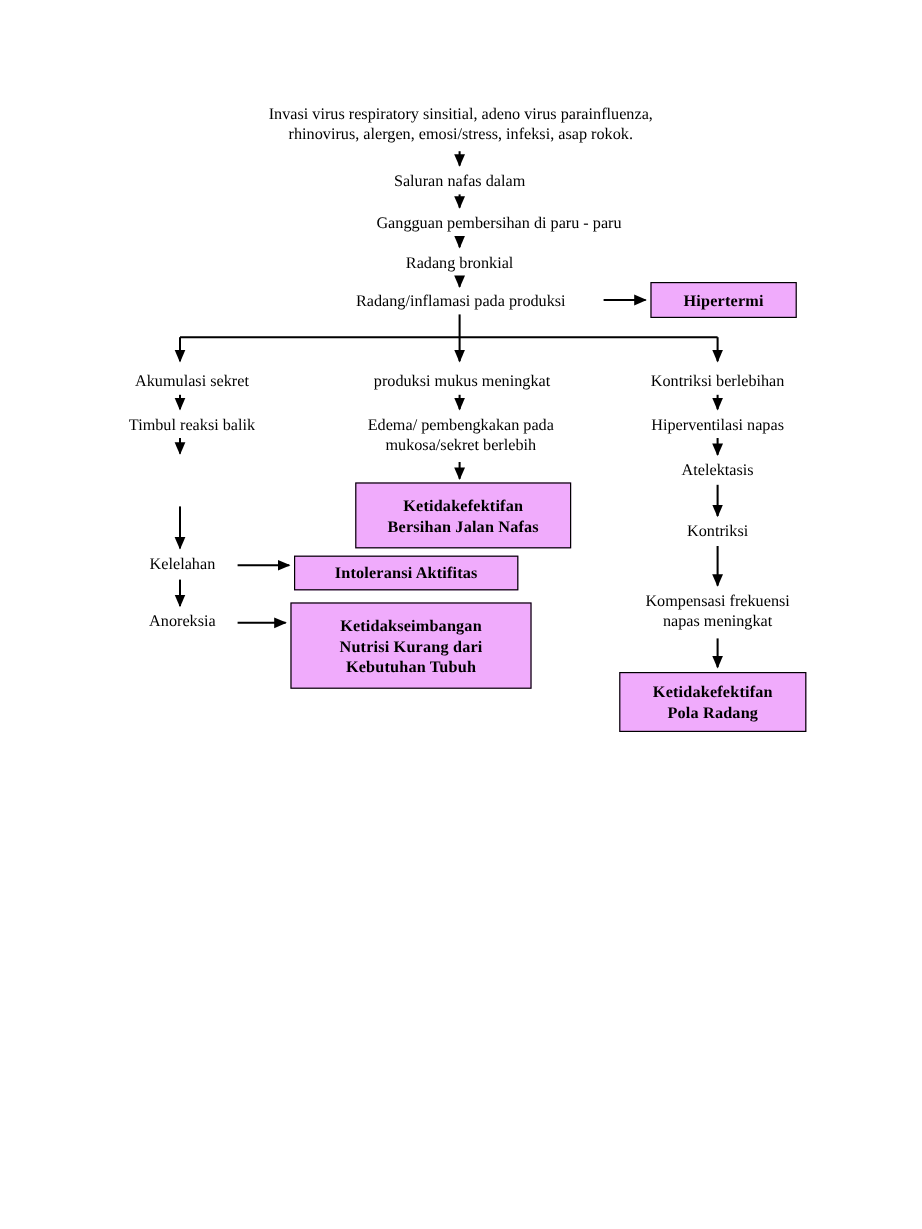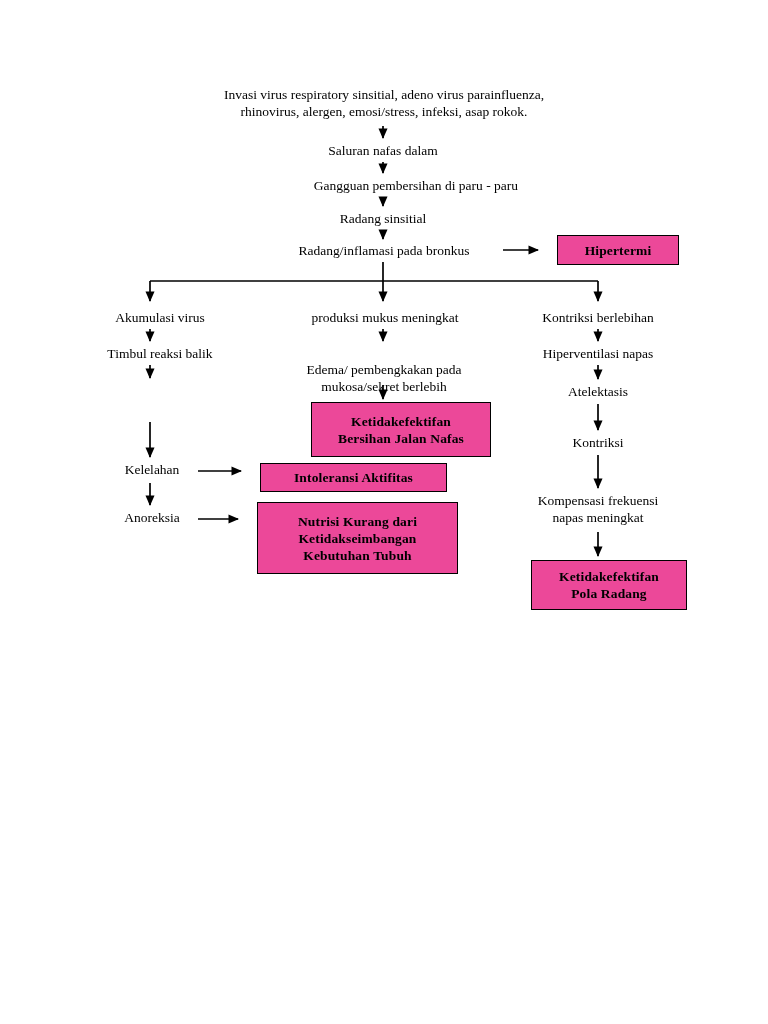--- a/index.html
+++ b/index.html
@@ -35,28 +35,27 @@
     line-height: 17px;
     white-space: pre-line;
     color: #000000;
   }
   .node.plain {
     font-weight: normal;
   }
   .node.boxed {
     font-weight: bold;
     border: 1.6px solid #000000;
-    background: #ec4899;
+    background: #f0abfc;
     box-sizing: border-box;
     display: flex;
     flex-direction: column;
     align-items: flex-start;
     justify-content: center;
     letter-spacing: 0.15px;
-    margin-left: 15px;
   }
   .node.boxed .line {
     display: block;
     width: 100%;
   }
 </style>
 </head>
 <body>
 
 <div id="canvas">
@@ -104,54 +103,54 @@
     </g>
   </svg>
 
   <div class="node plain" style="left:196px; top:86px; width:376px;">Invasi virus respiratory sinsitial, adeno virus parainfluenza,
 rhinovirus, alergen, emosi/stress, infeksi, asap rokok.</div>
 
   <div class="node plain" style="left:300px; top:142px; width:166px;">Saluran nafas dalam</div>
 
   <div class="node plain" style="left:248px; top:177px; width:270px;text-align:right;">Gangguan pembersihan di paru - paru</div>
 
-  <div class="node plain" style="left:318px; top:210px; width:130px;">Radang sinsitial</div>
+  <div class="node plain" style="left:318px; top:210px; width:130px;">Radang bronkial</div>
 
-  <div class="node plain" style="left:270px; top:242px; width:228px;">Radang/inflamasi pada bronkus</div>
+  <div class="node plain" style="left:270px; top:242px; width:228px;">Radang/inflamasi pada produksi</div>
 
   <div class="node boxed" style="left:542px; top:235px; width:122px; height:30px;">
     <span class="line">Hipertermi</span>
   </div>
 
-  <div class="node plain" style="left:86px; top:309px; width:148px;">Akumulasi virus</div>
+  <div class="node plain" style="left:86px; top:309px; width:148px;">Akumulasi sekret</div>
 
   <div class="node plain" style="left:84px; top:345px; width:152px;">Timbul reaksi balik</div>
 
 
   <div class="node plain" style="left:110px; top:461px; width:84px;">Kelelahan</div>
 
   <div class="node plain" style="left:110px; top:509px; width:84px;">Anoreksia</div>
 
   <div class="node plain" style="left:286px; top:309px; width:198px;">produksi mukus meningkat</div>
 
-  <div class="node plain" style="left:281px; top:345px; width:206px;margin-top:16px;">Edema/ pembengkakan pada
+  <div class="node plain" style="left:281px; top:345px; width:206px;">Edema/ pembengkakan pada
 mukosa/sekret berlebih</div>
 
   <div class="node boxed" style="left:296px; top:402px; width:180px; height:55px;">
     <span class="line">Ketidakefektifan</span>
     <span class="line">Bersihan Jalan Nafas</span>
   </div>
 
   <div class="node boxed" style="left:245px; top:463px; width:187px; height:29px;">
     <span class="line">Intoleransi Aktifitas</span>
   </div>
 
   <div class="node boxed" style="left:242px; top:502px; width:201px; height:72px;">
+    <span class="line">Ketidakseimbangan</span>
     <span class="line">Nutrisi Kurang dari</span>
-    <span class="line">Ketidakseimbangan</span>
     <span class="line">Kebutuhan Tubuh</span>
   </div>
 
   <div class="node plain" style="left:518px; top:309px; width:160px;">Kontriksi berlebihan</div>
 
   <div class="node plain" style="left:522px; top:345px; width:152px;">Hiperventilasi napas</div>
 
   <div class="node plain" style="left:552px; top:383px; width:92px;">Atelektasis</div>
 
   <div class="node plain" style="left:552px; top:434px; width:92px;">Kontriksi</div>

